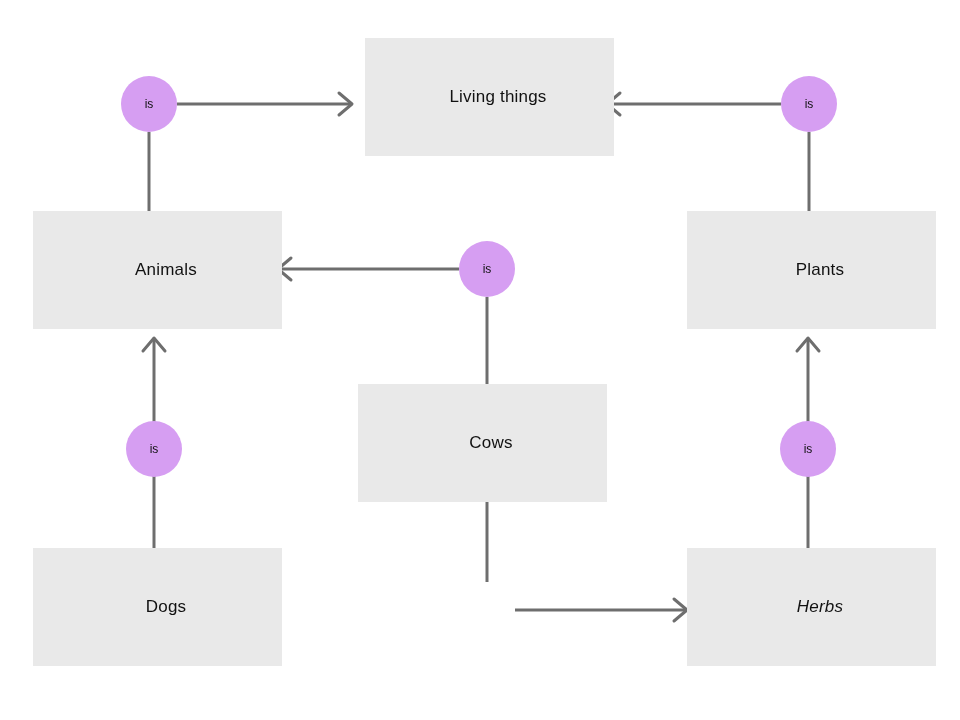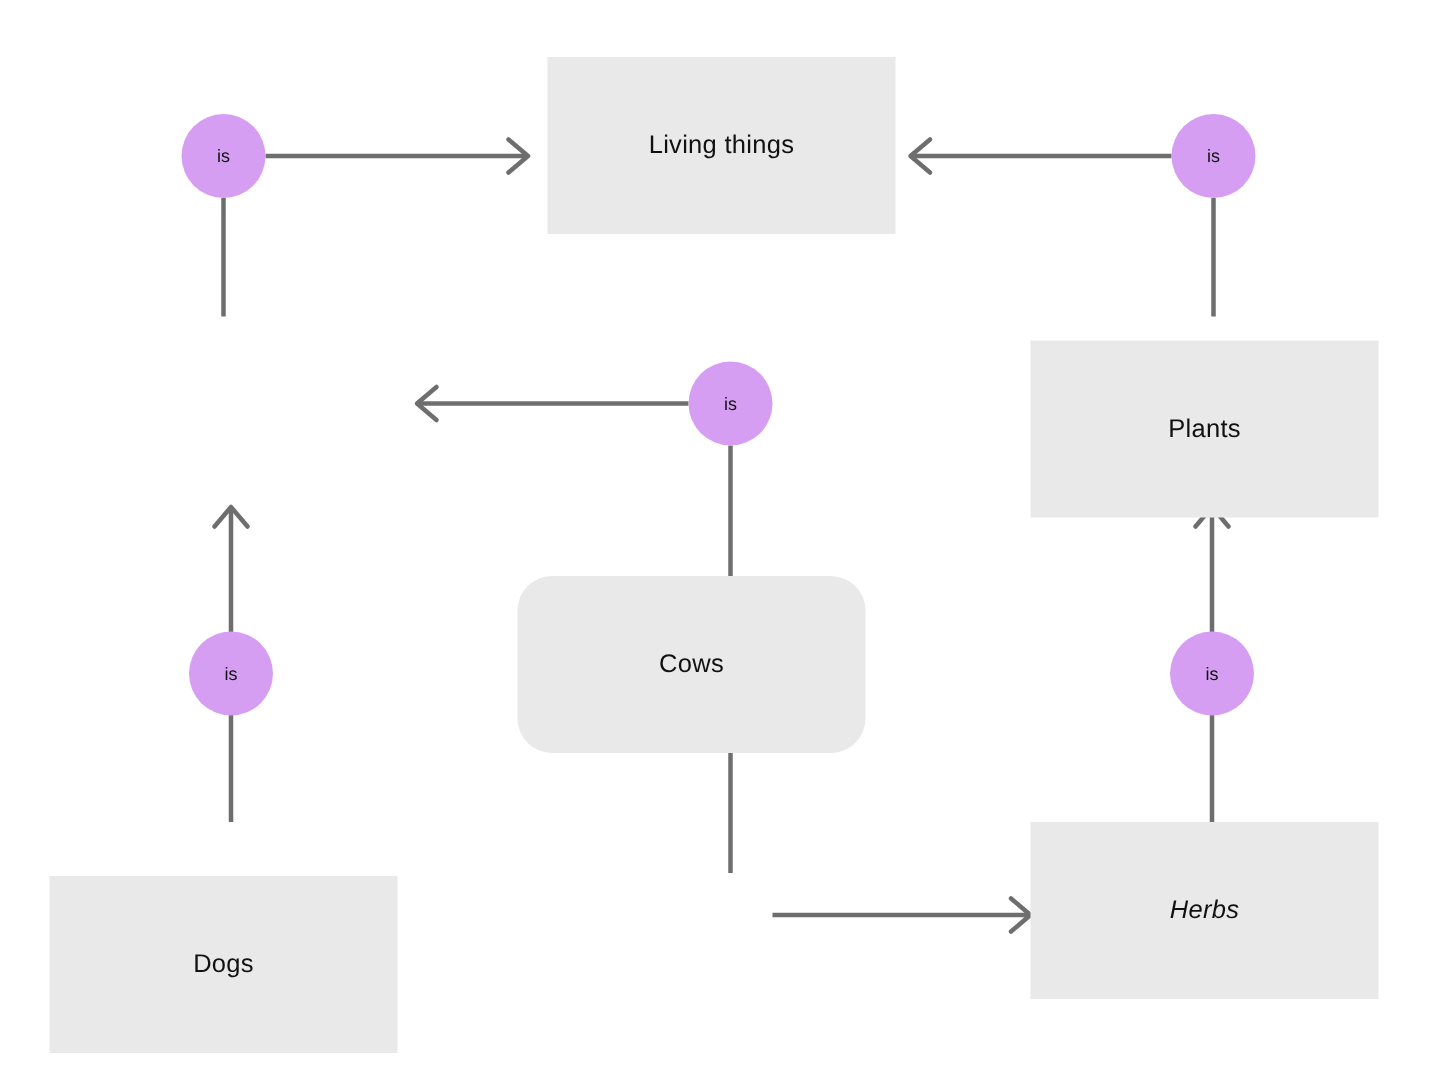--- a/index.html
+++ b/index.html
@@ -36,39 +36,40 @@
     position: absolute;
     width: 232px;
     height: 118px;
     background: var(--node-fill, #e9e9e9);
     display: flex;
     align-items: center;
     justify-content: center;
     font-size: 17px;
     color: var(--text, #111111);
     letter-spacing: 0.2px;
+    padding-left: 17px;
   }
   .relation {
     position: absolute;
     width: 56px;
     height: 56px;
     border-radius: 50%;
     background: var(--relation-fill, #d69ef2);
     display: flex;
     align-items: center;
     justify-content: center;
     font-size: 12px;
     color: var(--text, #111111);
   }
   
   .node-living-things { left: 365px; top: 38px; }
   .node-animals       { left: 33px;  top: 211px; }
-  .node-plants        { left: 687px; top: 211px; margin-top: 16px; }
-  .node-cows          { left: 345px; top: 384px; border-radius: 23px; }
-  .node-dogs          { left: 33px;  top: 548px; margin-top: 36px; }
+  .node-plants        { left: 687px; top: 211px; }
+  .node-cows          { left: 358px; top: 384px; }
+  .node-dogs          { left: 33px;  top: 548px; }
   .node-herbs         { left: 687px; top: 548px; font-style: italic; }
   
   .rel-animals-living { left: 121px; top: 76px; }
   .rel-plants-living  { left: 781px; top: 76px; }
   .rel-cows-animals   { left: 459px; top: 241px; }
   .rel-dogs-animals   { left: 126px; top: 421px; }
   .rel-herbs-plants   { left: 780px; top: 421px; }
   .rel-cows-herbs     { left: 459px; top: 582px; }
 </style>
 </head>
@@ -109,20 +110,23 @@
     <g>
       <line x1="487" y1="502" x2="487" y2="582"></line>
       <line x1="515" y1="610" x2="685" y2="610"></line>
       <path class="head" d="M674 599 L687 610 L674 621"></path>
     </g>
   </svg>
 
   <div class="node node-living-things">
     <span>Living things</span>
   </div>
+  <div class="node node-animals">
+    <span>Animals</span>
+  </div>
   <div class="node node-plants">
     <span>Plants</span>
   </div>
   <div class="node node-cows">
     <span>Cows</span>
   </div>
   <div class="node node-dogs">
     <span>Dogs</span>
   </div>
   <div class="node node-herbs">

